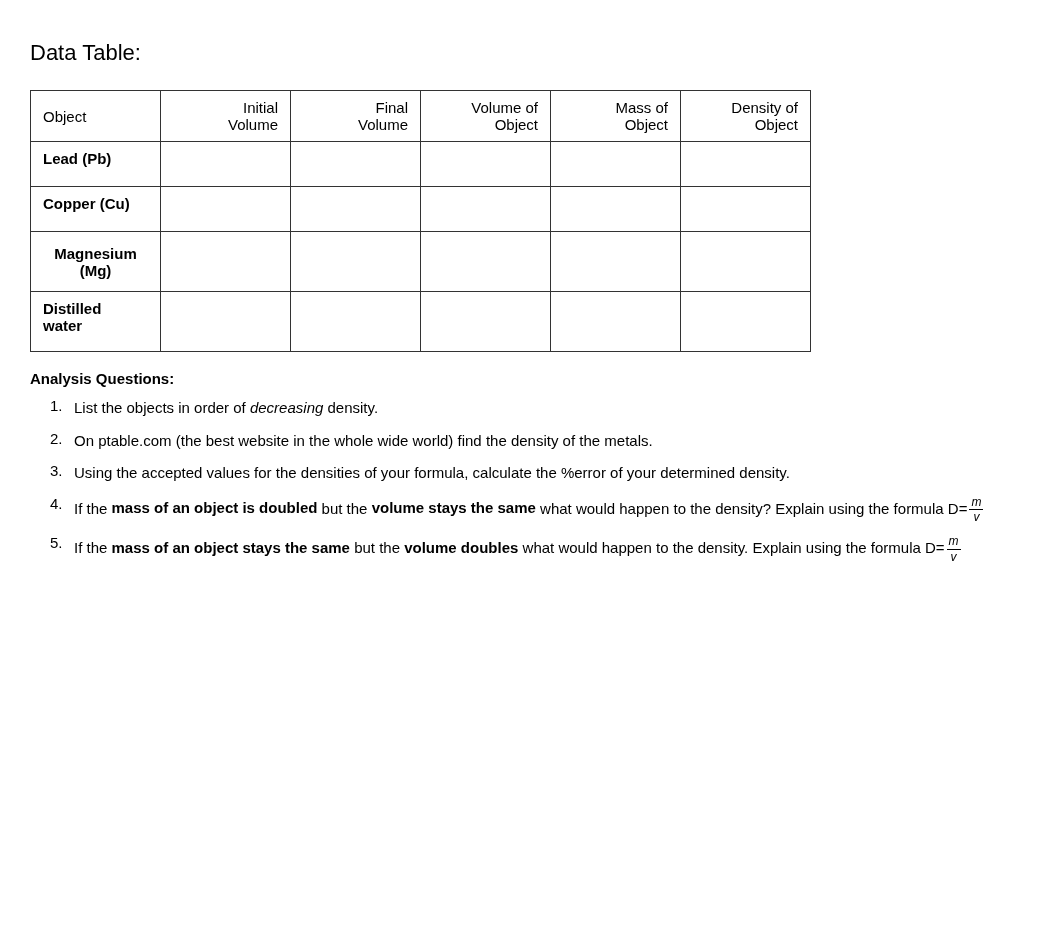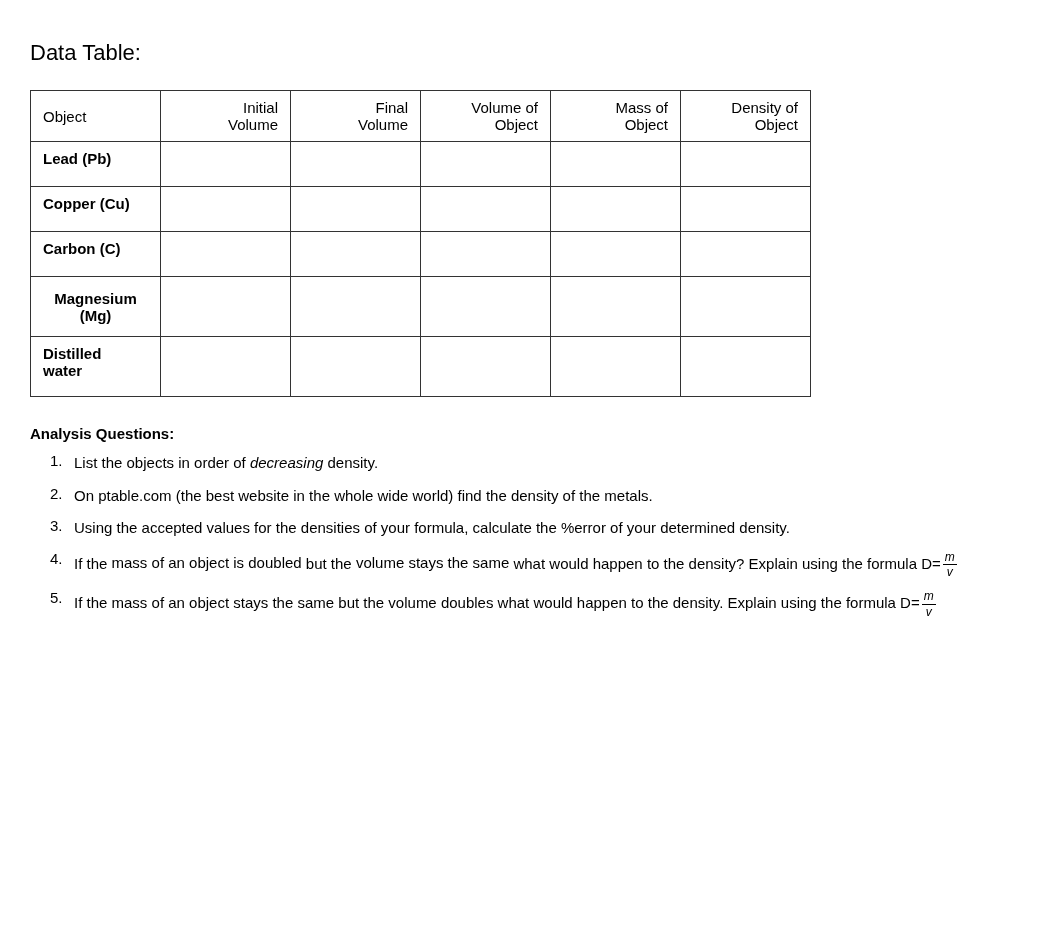--- a/index.html
+++ b/index.html
@@ -20,21 +20,21 @@
 
     .page-title {
       font-size: 22px;
       font-weight: normal;
       margin-bottom: 24px;
     }
 
     .data-table {
       border-collapse: collapse;
       width: 780px;
-      margin-bottom: 28px;
+      margin-bottom: 18px;
     }
 
     .data-table th,
     .data-table td {
       border: 1.5px solid #333333;
       padding: 8px 12px;
       vertical-align: top;
       min-width: 130px;
     }
 
@@ -89,21 +89,21 @@
 
     .list-content {
       flex: 1;
       line-height: 1.5;
     }
 
     .list-content em {
     }
 
     .list-content strong {
-      font-weight: normal;
+      font-weight: bold;
       margin-top: 32px;
     }
 
     .fraction {
       display: inline-flex;
       flex-direction: column;
       align-items: center;
       font-size: 12px;
       line-height: 1.2;
       vertical-align: middle;
@@ -156,28 +156,20 @@
       </tr>
       <tr>
         <td>Copper (Cu)</td>
         <td class="data-cell"></td>
         <td class="data-cell"></td>
         <td class="data-cell"></td>
         <td class="data-cell"></td>
         <td class="data-cell"></td>
       </tr>
       <tr>
-        <td>Carbon (C)</td>
-        <td class="data-cell"></td>
-        <td class="data-cell"></td>
-        <td class="data-cell"></td>
-        <td class="data-cell"></td>
-        <td class="data-cell"></td>
-      </tr>
-      <tr>
         <td style="text-align:center; vertical-align:middle; height:60px;">Magnesium<br>(Mg)</td>
         <td class="data-cell" style="height:60px;"></td>
         <td class="data-cell" style="height:60px;"></td>
         <td class="data-cell" style="height:60px;"></td>
         <td class="data-cell" style="height:60px;"></td>
         <td class="data-cell" style="height:60px;"></td>
       </tr>
       <tr>
         <td class="distilled-cell">Distilled<br>water</td>
         <td class="data-cell distilled-cell"></td>

